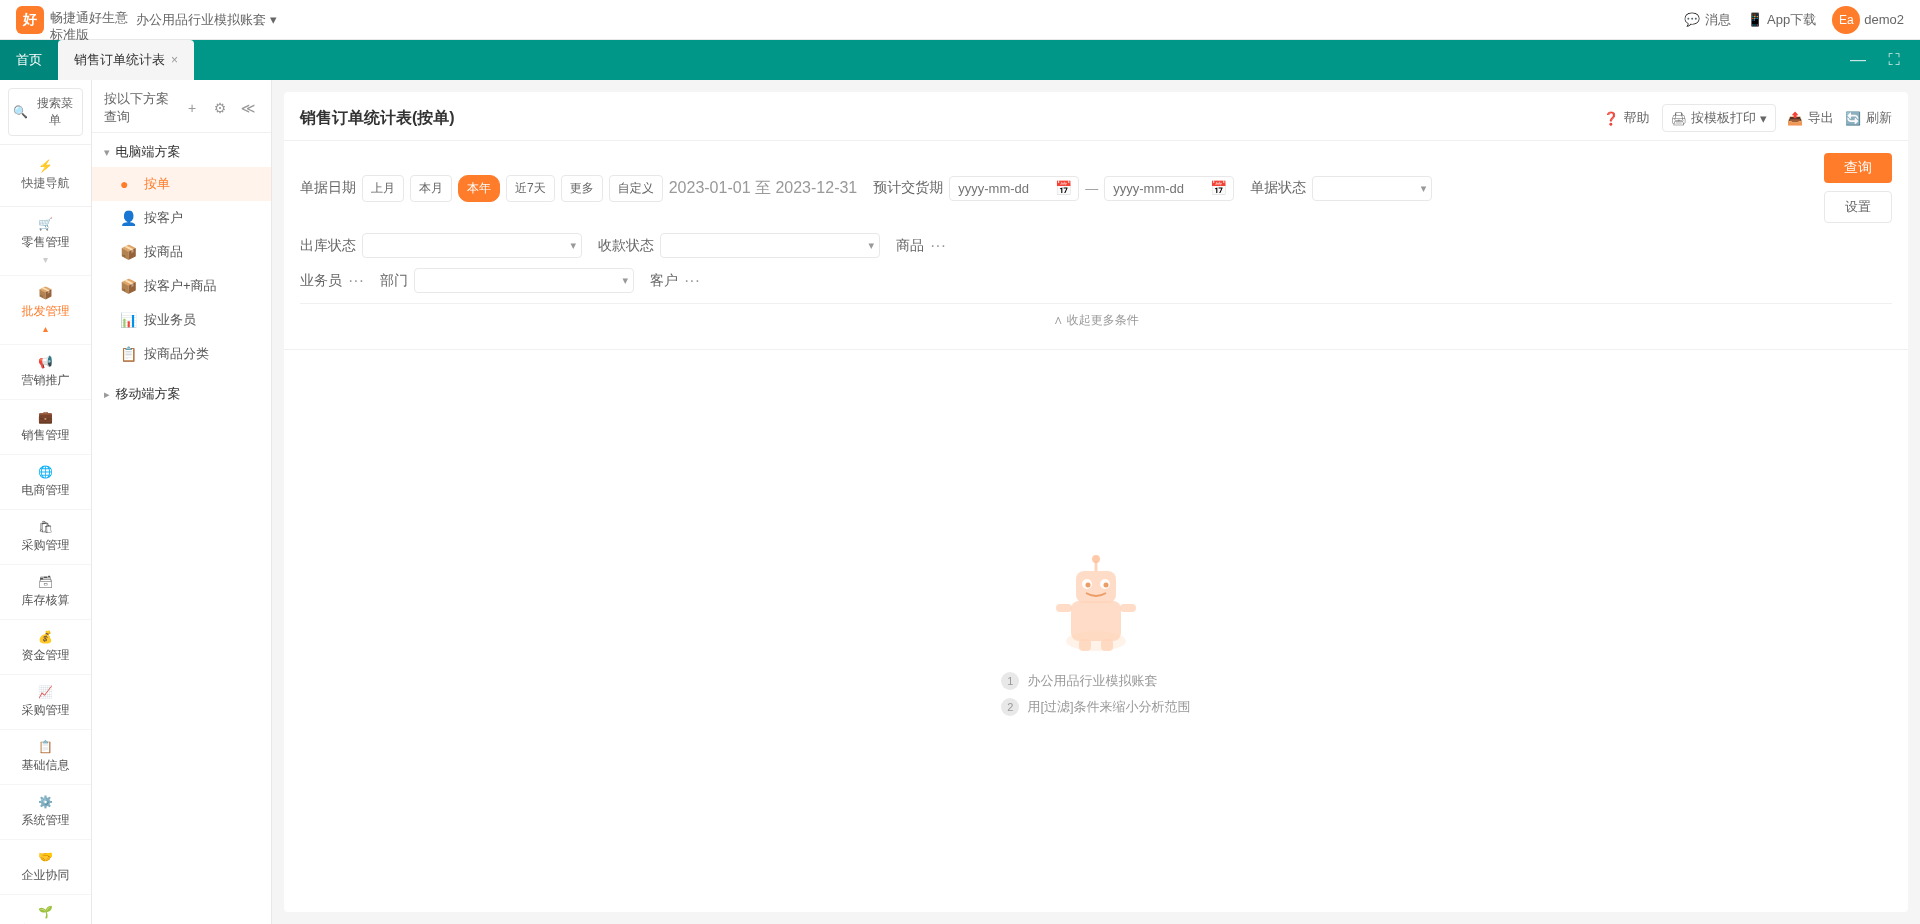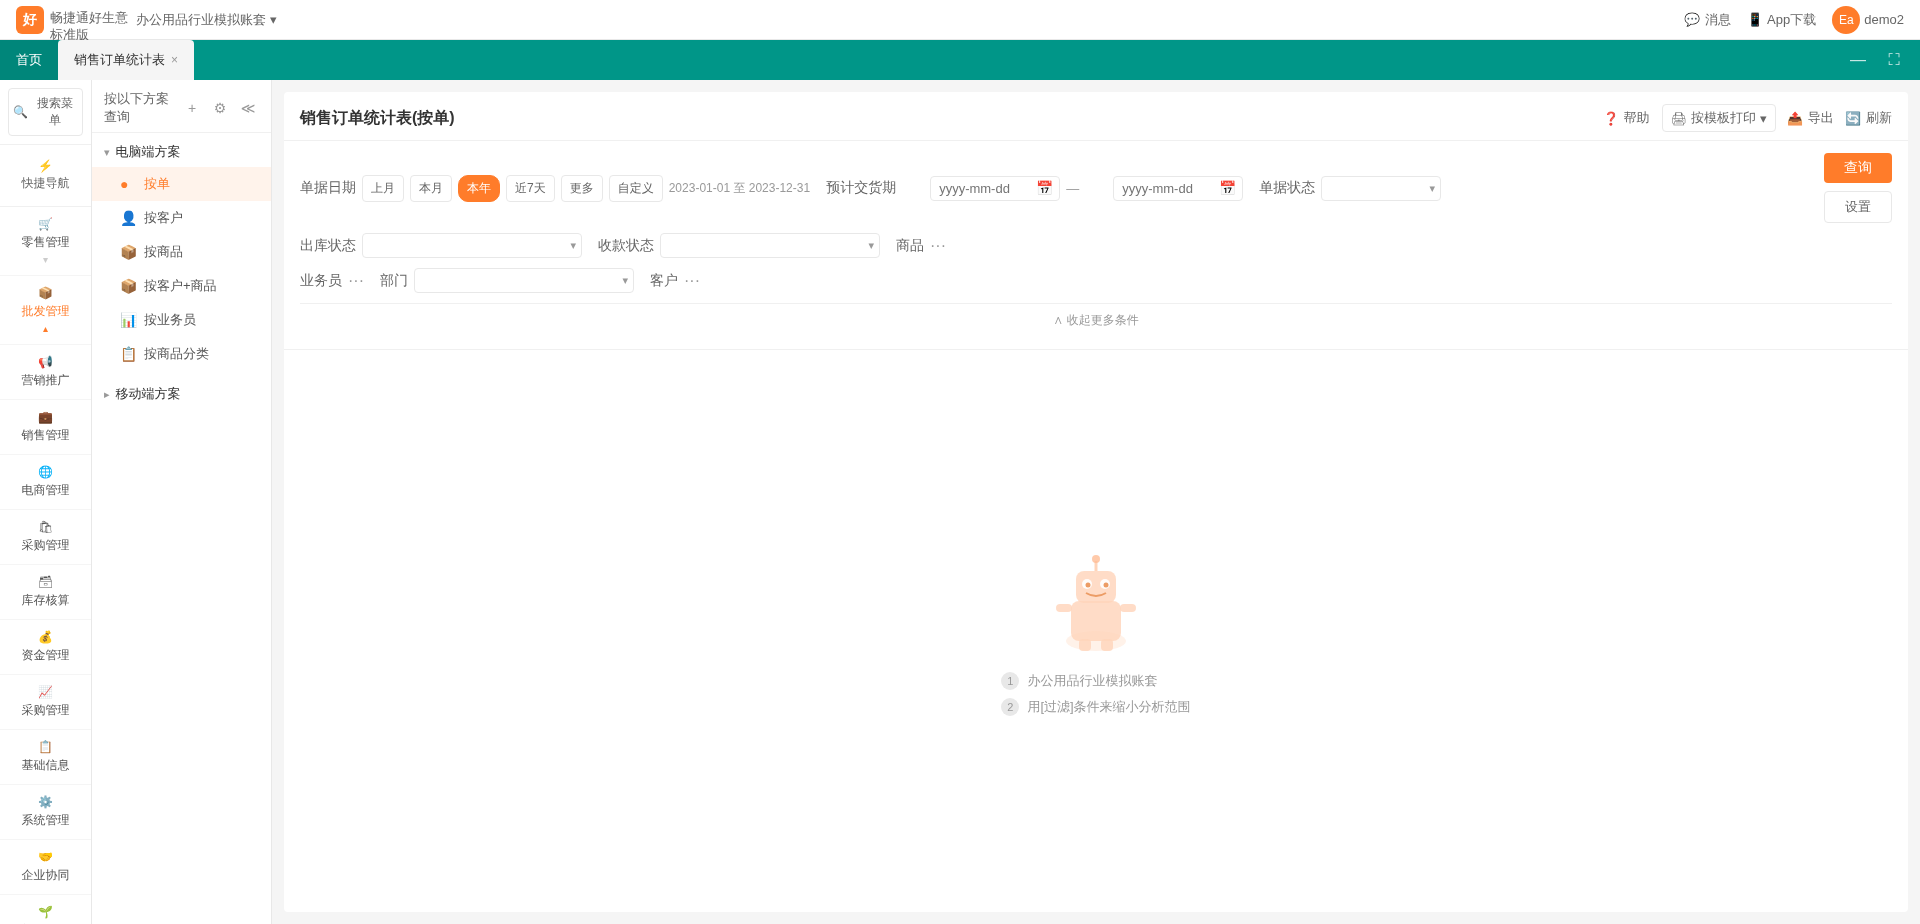--- a/index.html
+++ b/index.html
@@ -64,25 +64,25 @@
 
     
     .filter-area { padding: 12px 16px; border-bottom: 1px solid #f0f0f0; flex-shrink: 0; }
     .filter-row { display: flex; align-items: center; gap: 16px; margin-bottom: 10px; flex-wrap: wrap; }
     .filter-row:last-child { margin-bottom: 0; }
     .filter-item { display: flex; align-items: center; gap: 6px; }
     .filter-label { font-size: 14px; color: #666; white-space: nowrap; }
     .filter-date-group { display: flex; align-items: center; gap: 6px; }
     .date-btn { padding: 4px 8px; border: 1px solid #e8e8e8; border-radius: 4px; font-size: 12px; color: #666; cursor: pointer; background: #fff; }
     .date-btn.active { background: #ff7c2a; border-color: #ff7c2a; color: #fff; border-radius: 10px; }
-    .date-range-text { font-size: 12px; color: #999; }
+    .date-range-text { font-size: 16px; color: #999; }
     .filter-select { border: 1px solid #e8e8e8; border-radius: 4px; padding: 4px 24px 4px 8px; font-size: 13px; color: #333; outline: none; background: #fff; appearance: none; min-width: 120px; cursor: pointer; }
     .filter-select-wrap { position: relative; display: inline-flex; align-items: center; }
     .filter-select-wrap .chevron { position: absolute; right: 6px; color: #999; font-size: 11px; pointer-events: none; }
-    .date-input-wrap { position: relative; display: inline-flex; align-items: center; margin-left: 28px; }
+    .date-input-wrap { position: relative; display: inline-flex; align-items: center; }
     .date-input-wrap input { border: 1px solid #e8e8e8; border-radius: 4px; padding: 4px 28px 4px 8px; font-size: 13px; color: #999; outline: none; background: #fff; width: 130px; }
     .date-input-wrap .cal-icon { position: absolute; right: 6px; color: #ccc; font-size: 14px; }
     .date-dash { color: #999; }
     .filter-dots { color: #999; font-size: 16px; cursor: pointer; }
     .query-btn { background: #ff7c2a; color: #fff; border: none; padding: 6px 20px; border-radius: 4px; font-size: 14px; cursor: pointer; }
     .settings-btn { background: #fff; color: #666; border: 1px solid #e8e8e8; padding: 6px 14px; border-radius: 4px; font-size: 13px; cursor: pointer; margin-top: 4px; }
     .btn-column { display: flex; flex-direction: column; align-items: stretch; gap: 4px; margin-left: auto; }
 
     
     .collapse-bar { display: flex; align-items: center; justify-content: center; padding: 8px; border-top: 1px solid #f0f0f0; cursor: pointer; color: #999; font-size: 12px; gap: 4px; }

